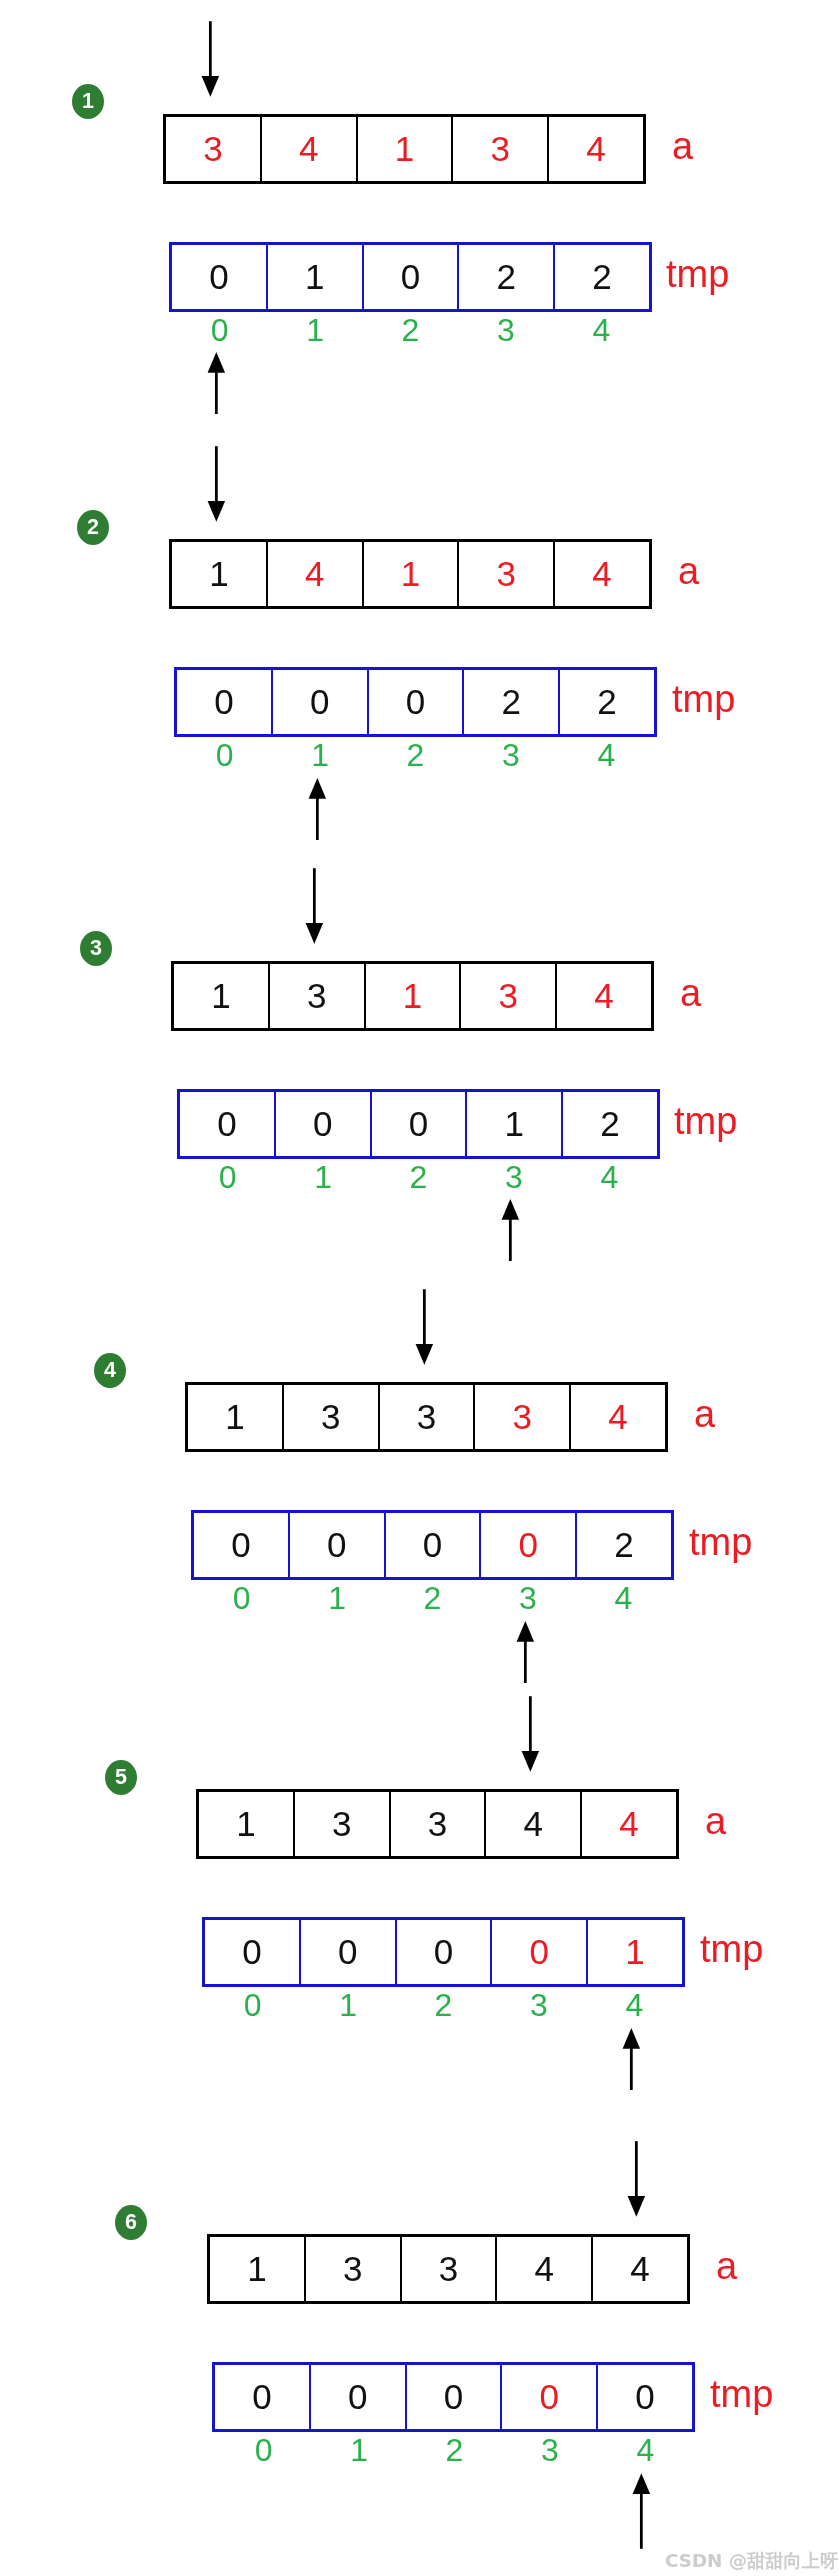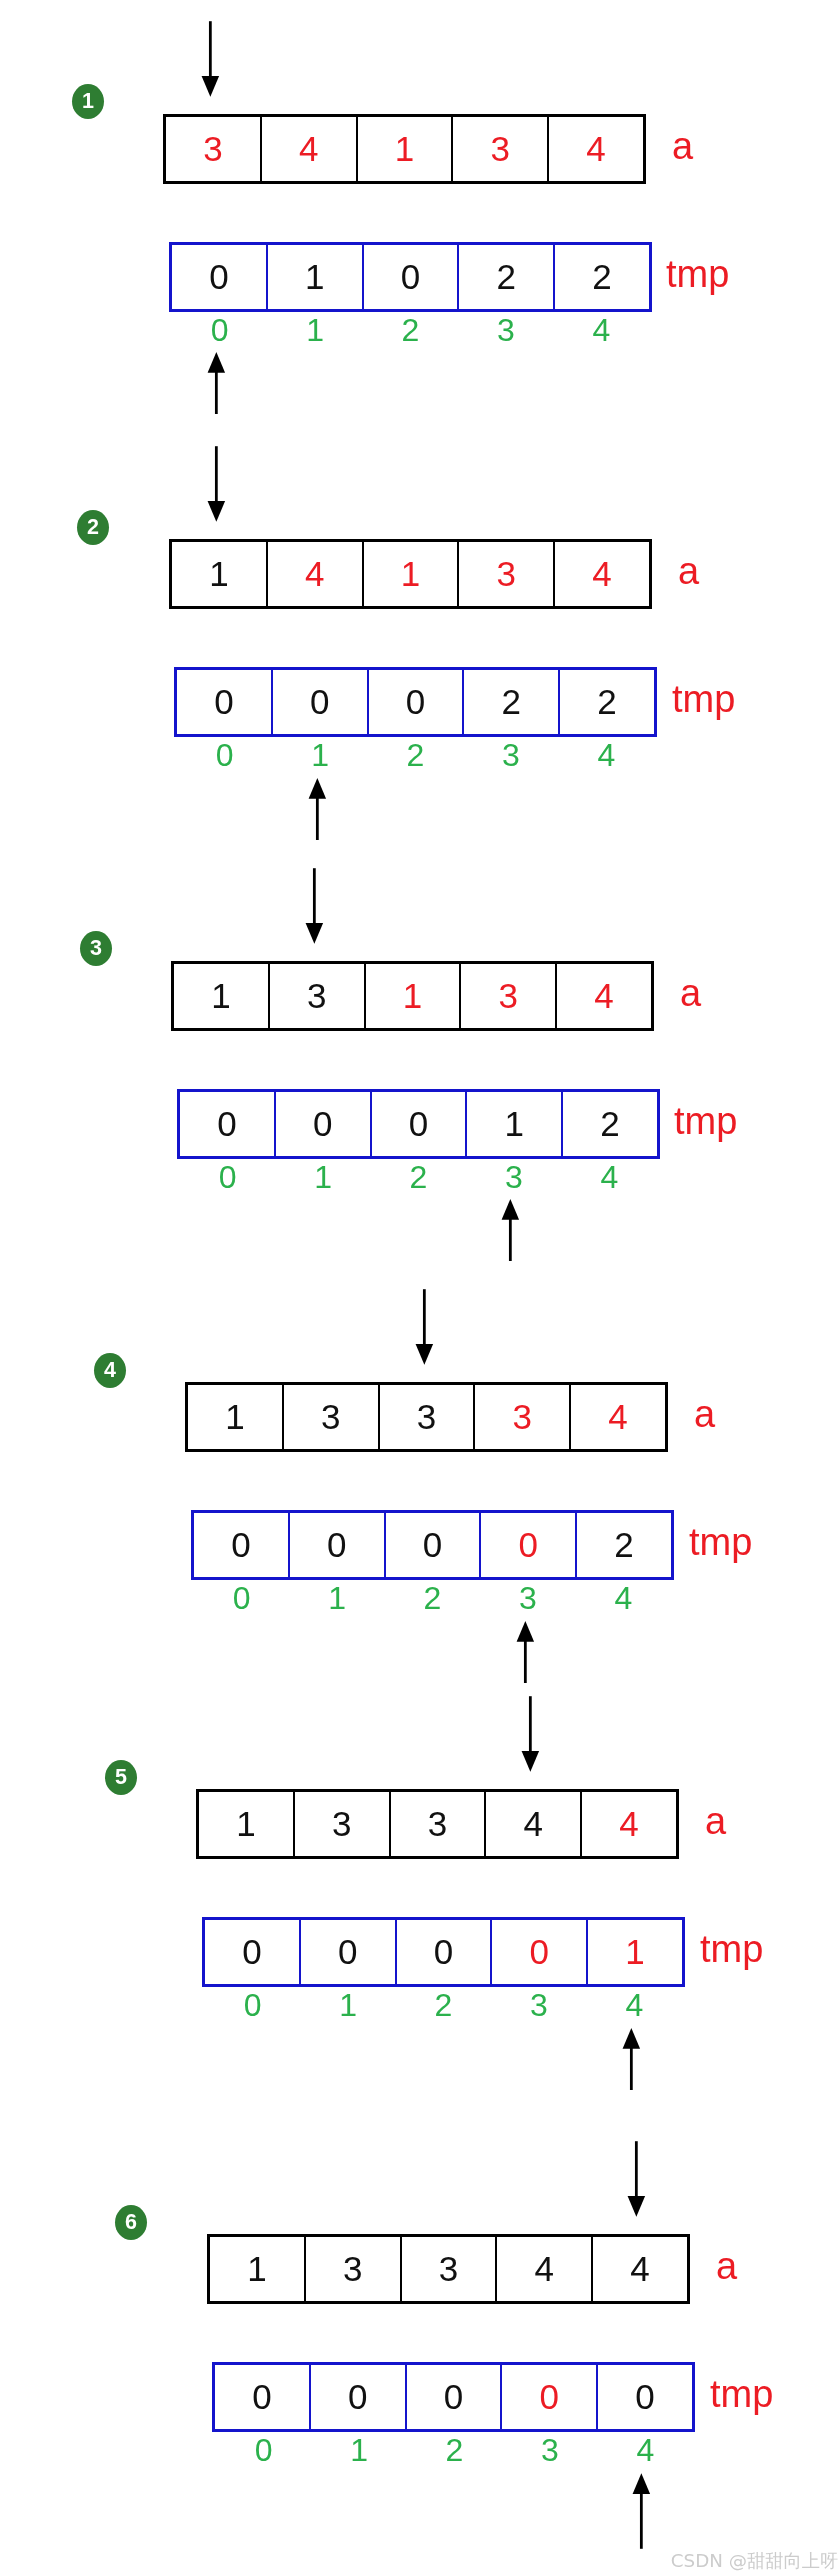--- a/index.html
+++ b/index.html
@@ -17,21 +17,21 @@
   .tmp-box{border:3.2px solid #1414cc;}
   .cell{flex:1;display:flex;align-items:center;justify-content:center;font-size:35px;color:#111111;}
   .a-box .cell + .cell{border-left:2.4px solid #000000;}
   .tmp-box .cell + .cell{border-left:2.4px solid #1414cc;}
   .side-label{position:absolute;height:70px;display:flex;align-items:center;font-size:38px;color:#ec1c24;}
   .idx-row{position:absolute;display:flex;width:477px;height:35px;}
   .idx{flex:1;display:flex;align-items:center;justify-content:center;font-size:32px;color:#2bb14c;}
   .arrow{position:absolute;}
   .watermark{
     position:absolute;top:2550px;right:1.6px;font-size:18.3px;line-height:22px;
-    color:#cccccc;font-family:"DejaVu Sans","Liberation Sans",sans-serif;
+    color:#cccccc;font-family:"DejaVu Sans","Liberation Sans",sans-serif;font-weight:bold;
   }
 </style>
 </head>
 <body>
 
 <div id="canvas">
   <div class="watermark">CSDN @甜甜向上呀</div>
 <div>
       <div class="badge" style="left: 72px; top: 84px;">1</div>
       <svg class="arrow" width="20.7" height="76" style="left: 200px; top: 20.7px;" viewBox="0 0 26 95">

